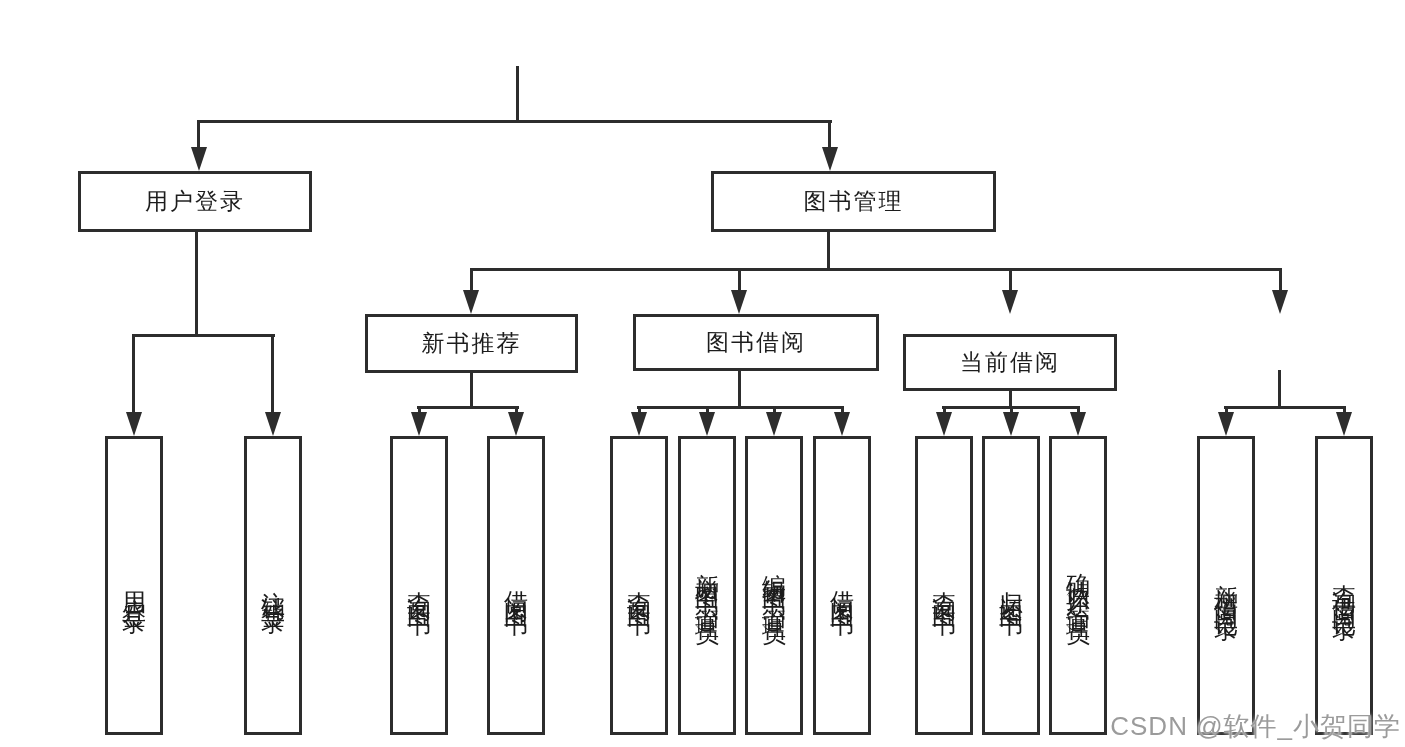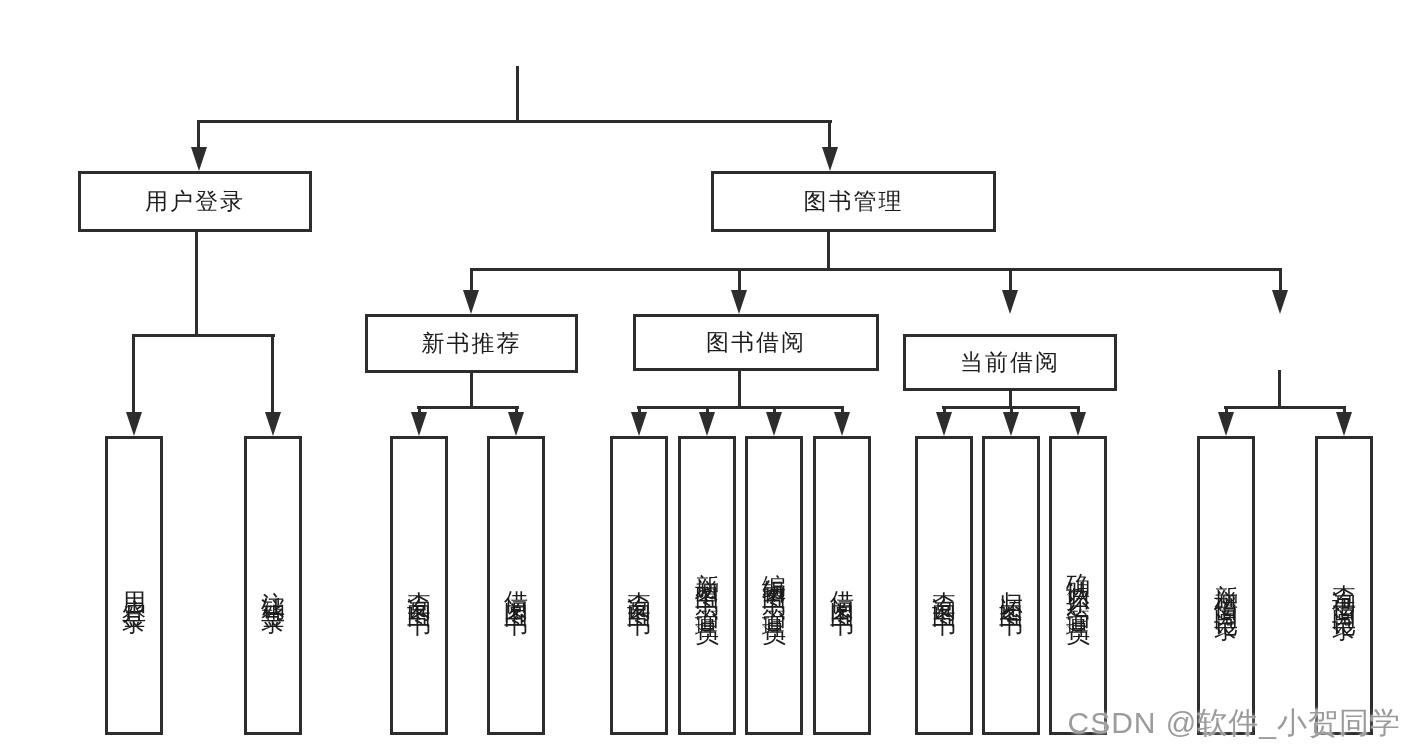--- a/index.html
+++ b/index.html
@@ -45,21 +45,21 @@
     height: 0;
     border-left: 8px solid transparent;
     border-right: 8px solid transparent;
     border-top: 24px solid #2d2d2d;
     z-index: 1;
   }
   .watermark {
     position: absolute;
     right: 4px;
     bottom: 3px;
-    font-size: 30px;
+    font-size: 26px;
     letter-spacing: 1px;
     color: #9b9b9b;
     z-index: 5;
     text-shadow: 0 0 2px #ffffff, 0 0 4px #ffffff;
     white-space: nowrap;
   }
 </style>
 </head>
 <body>
 

